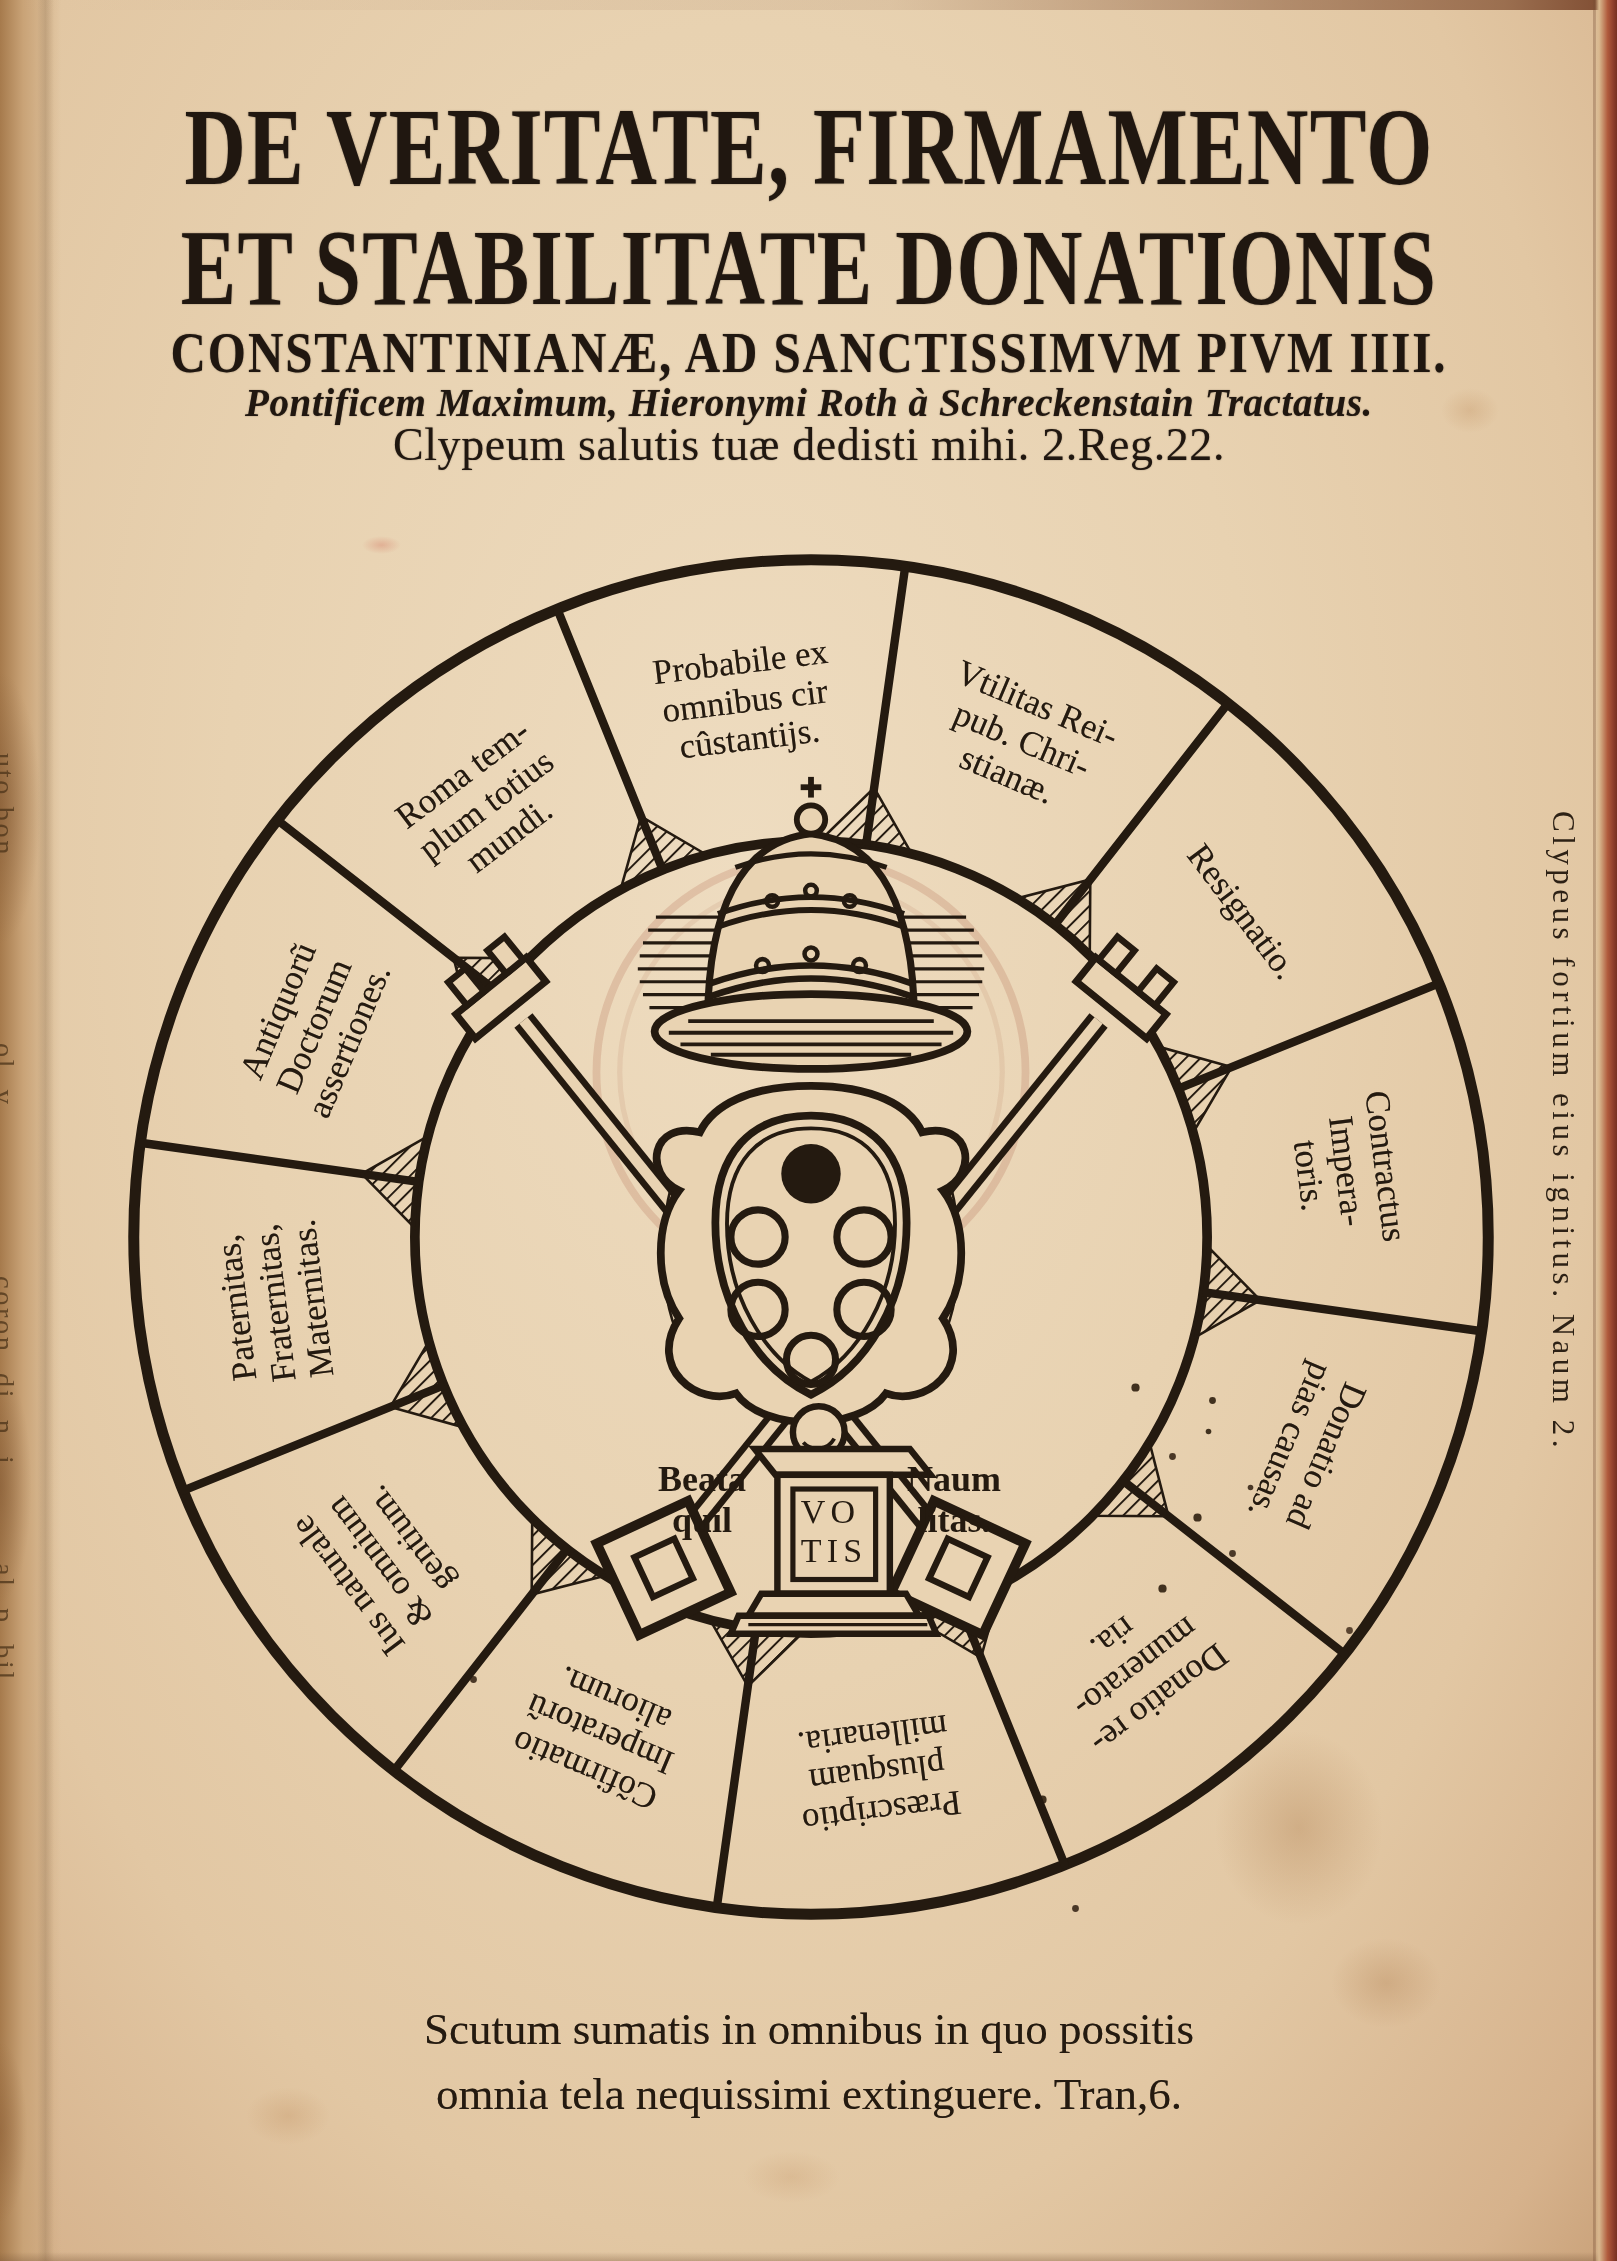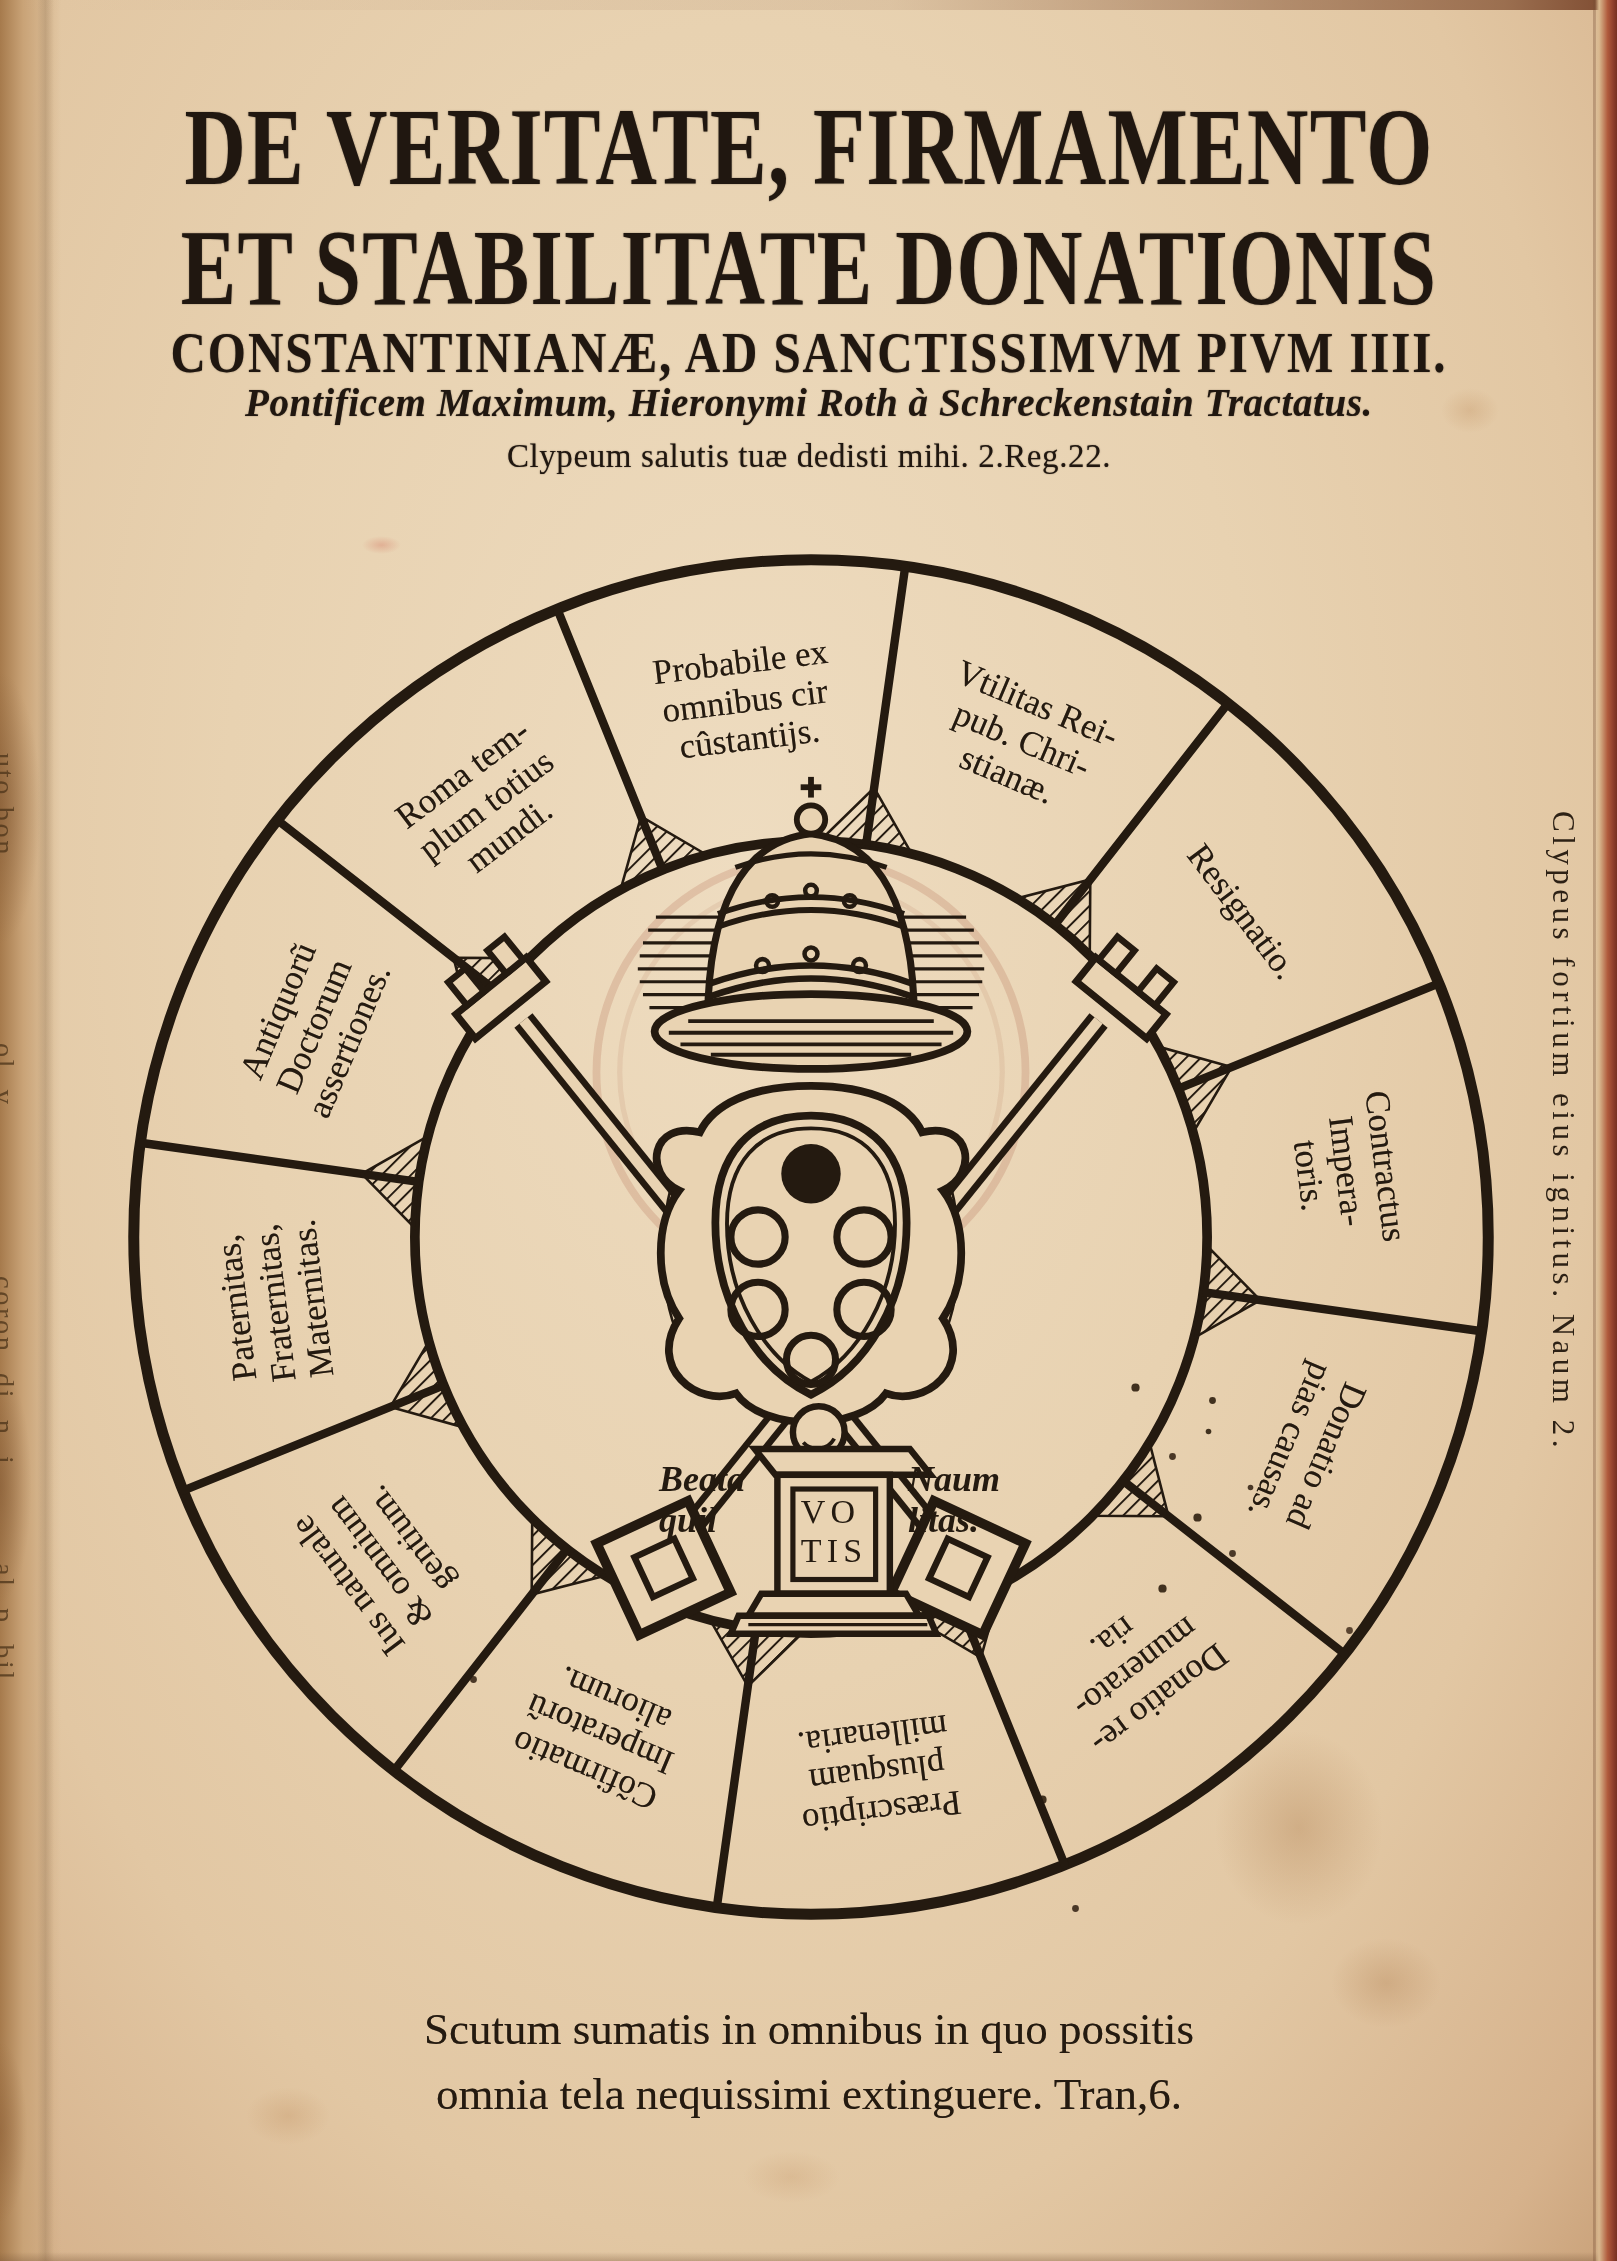--- a/index.html
+++ b/index.html
@@ -39,34 +39,34 @@
       1196px 1516px 0 2.6px #41311f, 1231px 1552px 0 1.9px #4a3827, 1161px 1587px 0 2.6px #41311f,
       1348px 1629px 0 1.9px #5a4430, 1041px 1798px 0 2.6px #41311f, 1074px 1907px 0 1.9px #4a3827,
       1207px 1430px 0 1.3px #41311f, 1249px 1486px 0 1.3px #4a3827, 472px 1678px 0 1.9px #4a3827;}
   
   .t-line{position:absolute;left:0;width:100%;text-align:center;white-space:nowrap;
     color:#201710;text-shadow:0 0 1.3px rgba(32,22,12,.55);}
   .t1{top:83px;font-size:85px;letter-spacing:1.3px;transform:scaleY(1.3);transform-origin:center top;font-weight:bold;}
   .t2{top:205px;font-size:83px;letter-spacing:1.3px;transform:scaleY(1.3);transform-origin:center top;font-weight:bold;}
   .t3{top:320px;font-size:49px;letter-spacing:1.9px;font-weight:bold;transform:scaleY(1.15);transform-origin:center top;}
   .t4{top:380px;font-size:39px;font-style:italic;font-weight:bold;letter-spacing:0.6px;}
-  .t5{top:438px;font-size:33px;letter-spacing:0.6px;}
+  .t5{top:418px;font-size:46px;letter-spacing:0.6px;}
   
   .wheel{position:absolute;left:126px;top:552px;width:1370px;height:1370px;}
   .wheel svg{position:absolute;left:0;top:0;}
   .wheel-label{position:absolute;white-space:pre-line;text-align:center;
     font-size:35px;line-height:1.1;color:#241a10;text-shadow:0 0 0.6px rgba(36,26,16,.5);}
   .ink{stroke:#241a10;fill:none;}
   .paperfill{fill:#e9d3b2;}
   #wheel-dynamic line{stroke:#241a10;stroke-width:13;stroke-linecap:round;}
   #wheel-dynamic .spandrel{fill:url(#hatch);stroke:#241a10;stroke-width:4;}
   .altar-text{position:absolute;left:708px;top:979px;transform:translate(-50%,-50%);
     font-size:34px;line-height:1.15;letter-spacing:5.2px;text-align:left;white-space:pre-line;color:#241a10;}
-  .flank{position:absolute;transform:translate(-50%,-50%);font-style:italic;font-weight:bold;
-    font-size:36px;line-height:1.15;white-space:pre-line;color:#241a10;}
+  .flank{position:absolute;transform:translate(-50%,-50%);font-weight:bold;
+    font-size:36px;line-height:1.15;text-align:center;white-space:pre-line;color:#241a10;}
   .flank-left{left:576px;top:948px;}
   .flank-right{left:828px;top:948px;}
   
   .caption{position:absolute;left:0;top:1977px;width:100%;text-align:center;
     font-size:45px;line-height:1.45;color:#241a10;text-shadow:0 0 0.6px rgba(36,26,16,.5);margin-top:20px;}
   .margin-note-right{position:absolute;left:1545px;top:811px;height:853px;
     writing-mode:vertical-rl;font-size:31px;letter-spacing:4.5px;color:#2d2115;white-space:nowrap;}
   .margin-frag{position:absolute;left:-13px;writing-mode:vertical-rl;font-size:28.4px;
     color:rgba(80,55,28,.8);letter-spacing:2.6px;white-space:nowrap;}
   .mf1{top:753px;} .mf2{top:1043px;} .mf3{top:1276px;} .mf4{top:1563px;}

